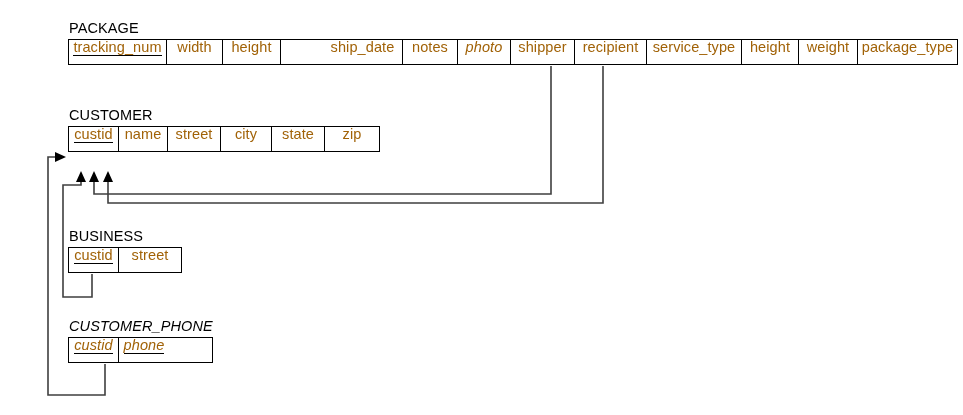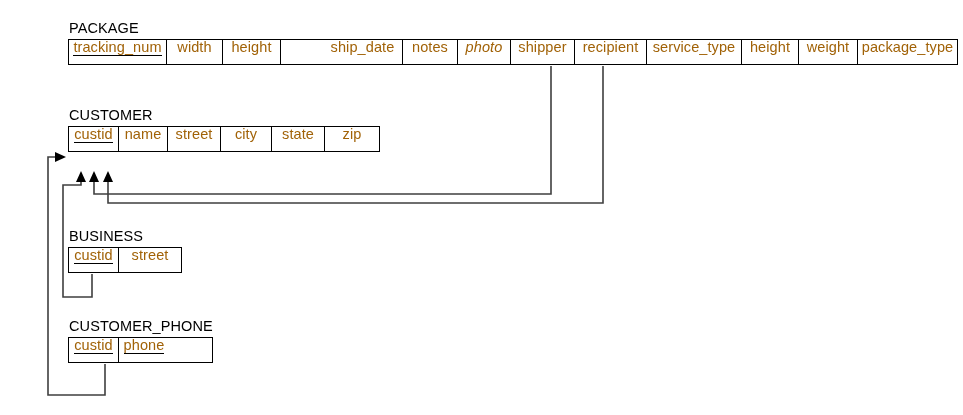--- a/index.html
+++ b/index.html
@@ -157,21 +157,21 @@
         <div class="entity-title">BUSINESS</div>
         <div class="attr-row">
           <div class="attr pk" style="width: 50px;">
             <span class="txt">custid</span>
           </div>
           <div class="attr" style="width: 62px;">
             <span class="txt">street</span>
           </div>
         </div>
       </div>
-      <div class="entity" style="left: 68px; top: 318px;">
+      <div class="entity" style="left: 68px; top: 318px; font-style: italic;">
         <div class="entity-title">CUSTOMER_PHONE</div>
         <div class="attr-row">
           <div class="attr pk" style="width: 50px;">
             <span class="txt">custid</span>
           </div>
           <div class="attr pk" style="width: 50px;">
             <span class="txt">phone</span>
           </div>
         </div>
       </div>

